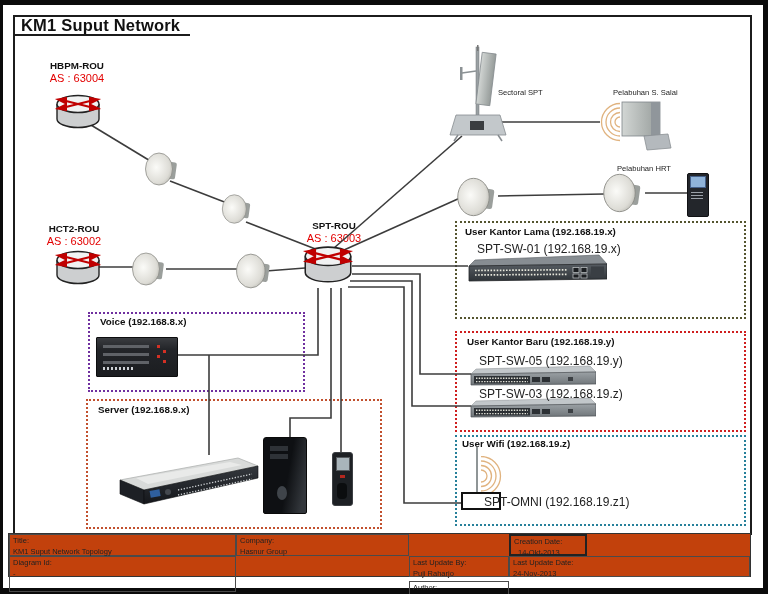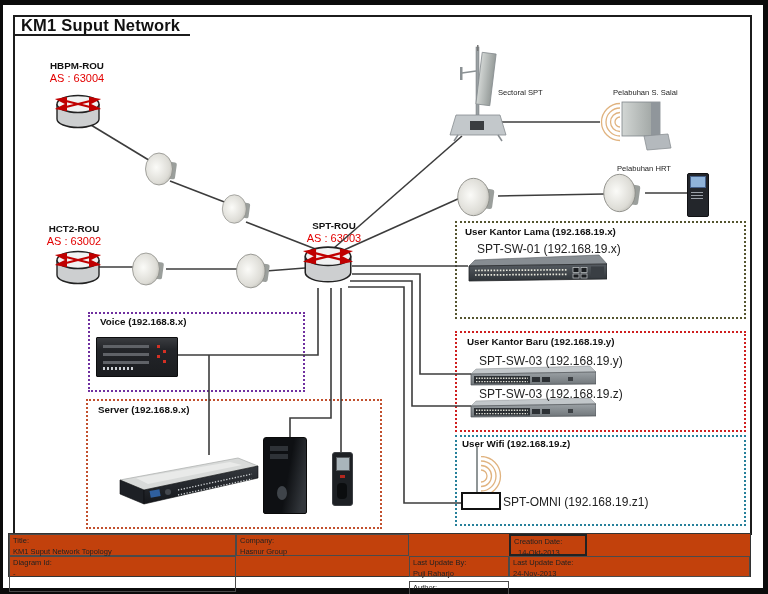--- a/index.html
+++ b/index.html
@@ -300,25 +300,25 @@
   <div class="abs as-label" style="left:284px;top:232px;">AS : 63003</div>
 
   <div class="abs ant-label" style="left:498px;top:88px;text-align:right;">Sectoral SPT</div>
   <div class="abs ant-label" style="left:613px;top:88px;">Pelabuhan S. Salai</div>
   <div class="abs ant-label" style="left:617px;top:164px;">Pelabuhan HRT</div>
 
   <div class="abs zone-title" style="left:465px;top:226px;">User Kantor Lama (192.168.19.x)</div>
   <div class="abs dev-label" style="left:477px;top:242px;">SPT-SW-01 (192.168.19.x)</div>
 
   <div class="abs zone-title" style="left:467px;top:336px;">User Kantor Baru (192.168.19.y)</div>
-  <div class="abs dev-label" style="left:479px;top:354px;">SPT-SW-03 (192.168.19.y)</div>
+  <div class="abs dev-label" style="left:479px;top:354px;">SPT-SW-05 (192.168.19.y)</div>
   <div class="abs dev-label" style="left:479px;top:387px;">SPT-SW-03 (192.168.19.z)</div>
 
   <div class="abs zone-title" style="left:462px;top:438px;">User Wifi (192.168.19.z)</div>
-  <div class="abs dev-label" style="left:503px;top:495px;text-align:right;">SPT-OMNI (192.168.19.z1)</div>
+  <div class="abs dev-label" style="left:484px;top:495px;text-align:right;">SPT-OMNI (192.168.19.z1)</div>
 
   <div class="abs zone-title" style="left:100px;top:316px;">Voice (192.168.8.x)</div>
   <div class="abs zone-title" style="left:98px;top:404px;">Server (192.168.9.x)</div>
 
   <div id="footer" class="abs">
     <div class="fcell" style="left:0;top:0;width:227px;height:22px;">
       <div class="ft-label">Title:</div>
       <div class="ft-value">KM1 Suput Network Topology</div>
     </div>
     <div class="fcell" style="left:0;top:22px;width:227px;height:36px;">

